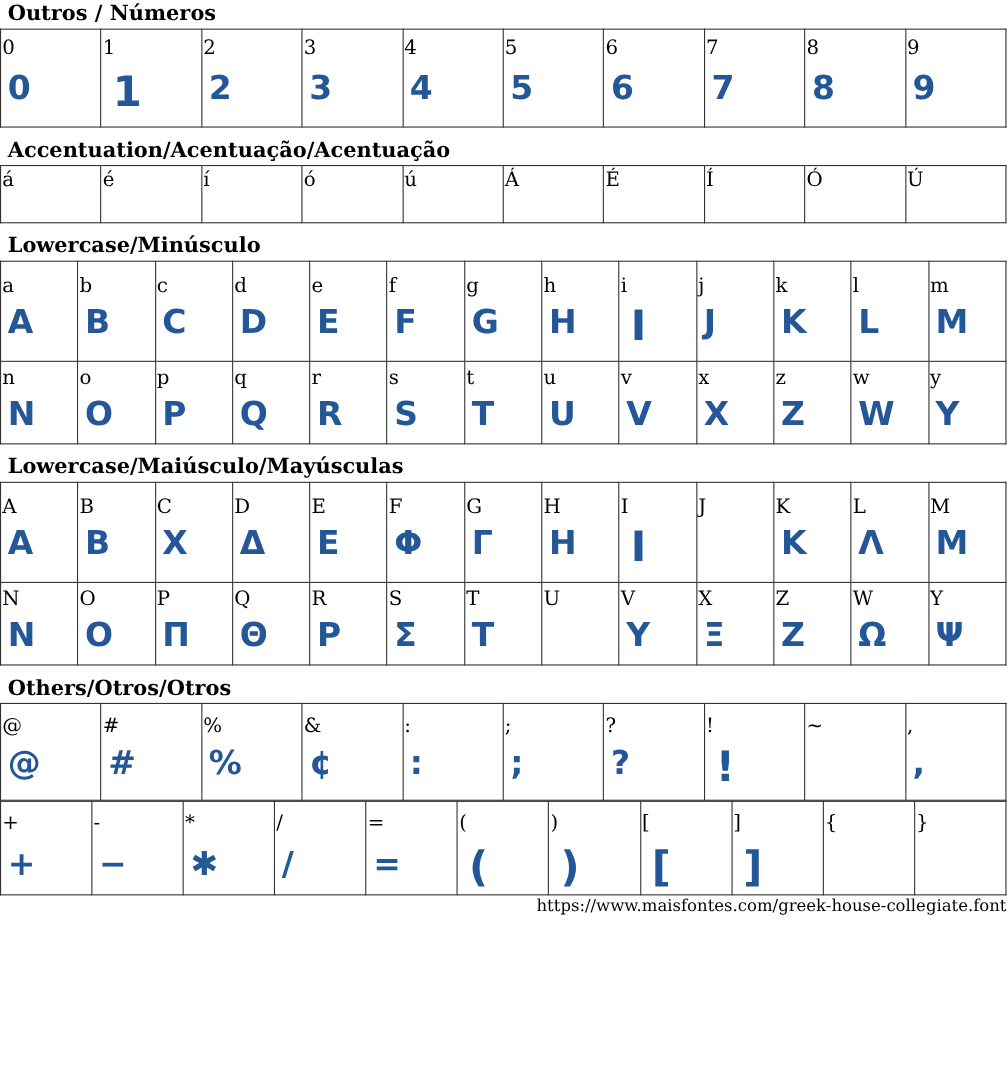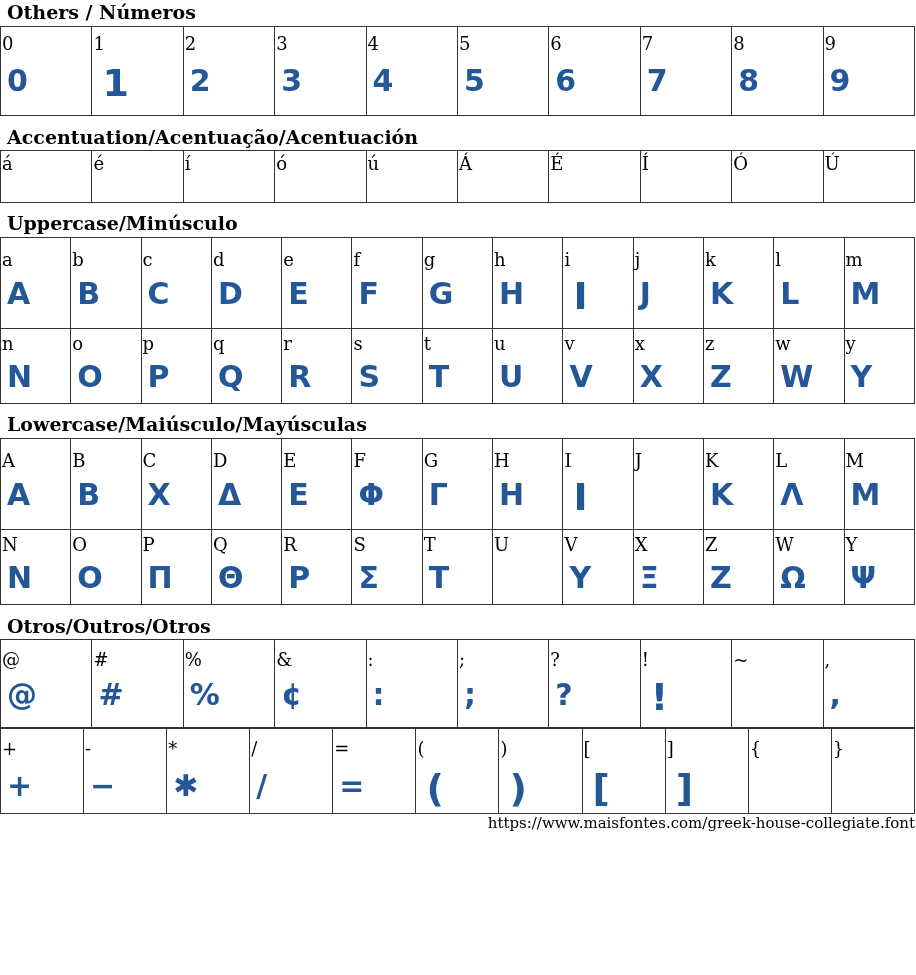--- a/index.html
+++ b/index.html
@@ -30,21 +30,21 @@
   .row-oth1 .sample { margin-top: 8px; }
   .row-oth2 td { height: 84px; }
   .row-oth2 .lbl { margin-top: 10px; }
   .row-oth2 .sample { margin-top: 10px; }
   .url { position: absolute; right: 1px; top: 814px; font-size: 15px; font-family: "DejaVu Serif", serif;
          line-height: 18px; white-space: nowrap; }
 </style>
 </head>
 <body>
 
-<h2 class="heading" style="top:1px">Others / Números</h2>
+<h2 class="heading" style="top:1px">Outros / Números</h2>
 <table class="glyphs" style="top:26px">
   <tbody>
       <tr class="row-num">
         <td style="border-color: rgb(51, 51, 51);">
           <span class="lbl">0</span>
           <span class="sample" style="color: rgb(36, 87, 151);">0</span>
         </td>
         <td style="border-color: rgb(51, 51, 51);">
           <span class="lbl">1</span>
           <span class="sample tall" style="color: rgb(36, 87, 151);">1</span>
@@ -78,21 +78,21 @@
           <span class="sample" style="color: rgb(36, 87, 151);">8</span>
         </td>
         <td style="border-color: rgb(51, 51, 51);">
           <span class="lbl">9</span>
           <span class="sample" style="color: rgb(36, 87, 151);">9</span>
         </td>
       </tr>
 </tbody>
   </table>
 
-<h2 class="heading" style="top:126px">Accentuation/Acentuação/Acentuación</h2>
+<h2 class="heading" style="top:126px">Accentuation/Acentuação/Acentuação</h2>
 <table class="glyphs" style="top:150px">
   <tbody>
       <tr class="row-acc">
         <td style="border-color: rgb(51, 51, 51);">
           <span class="lbl">á</span>
           <span class="sample" style="color: rgb(36, 87, 151);"></span>
         </td>
         <td style="border-color: rgb(51, 51, 51);">
           <span class="lbl">é</span>
           <span class="sample" style="color: rgb(36, 87, 151);"></span>
@@ -126,21 +126,21 @@
           <span class="sample" style="color: rgb(36, 87, 151);"></span>
         </td>
         <td style="border-color: rgb(51, 51, 51);">
           <span class="lbl">Ú</span>
           <span class="sample" style="color: rgb(36, 87, 151);"></span>
         </td>
       </tr>
 </tbody>
   </table>
 
-<h2 class="heading" style="top:212px">Uppercase/Minúsculo</h2>
+<h2 class="heading" style="top:212px">Lowercase/Minúsculo</h2>
 <table class="glyphs" style="top:237px">
   <tbody>
       <tr class="row-big">
         <td style="border-color: rgb(51, 51, 51);">
           <span class="lbl">a</span>
           <span class="sample" style="color: rgb(36, 87, 151);">A</span>
         </td>
         <td style="border-color: rgb(51, 51, 51);">
           <span class="lbl">b</span>
           <span class="sample" style="color: rgb(36, 87, 151);">B</span>
@@ -354,21 +354,21 @@
           <span class="sample" style="color: rgb(36, 87, 151);">Ω</span>
         </td>
         <td style="border-color: rgb(51, 51, 51);">
           <span class="lbl">Y</span>
           <span class="sample" style="color: rgb(36, 87, 151);">Ψ</span>
         </td>
       </tr>
 </tbody>
   </table>
 
-<h2 class="heading" style="top:615px">Otros/Outros/Otros</h2>
+<h2 class="heading" style="top:615px">Others/Otros/Otros</h2>
 <table class="glyphs" style="top:639px">
   <tbody>
       <tr class="row-oth1">
         <td style="border-color: rgb(51, 51, 51);">
           <span class="lbl">@</span>
           <span class="sample" style="color: rgb(36, 87, 151);">@</span>
         </td>
         <td style="border-color: rgb(51, 51, 51);">
           <span class="lbl">#</span>
           <span class="sample" style="color: rgb(36, 87, 151);">#</span>

